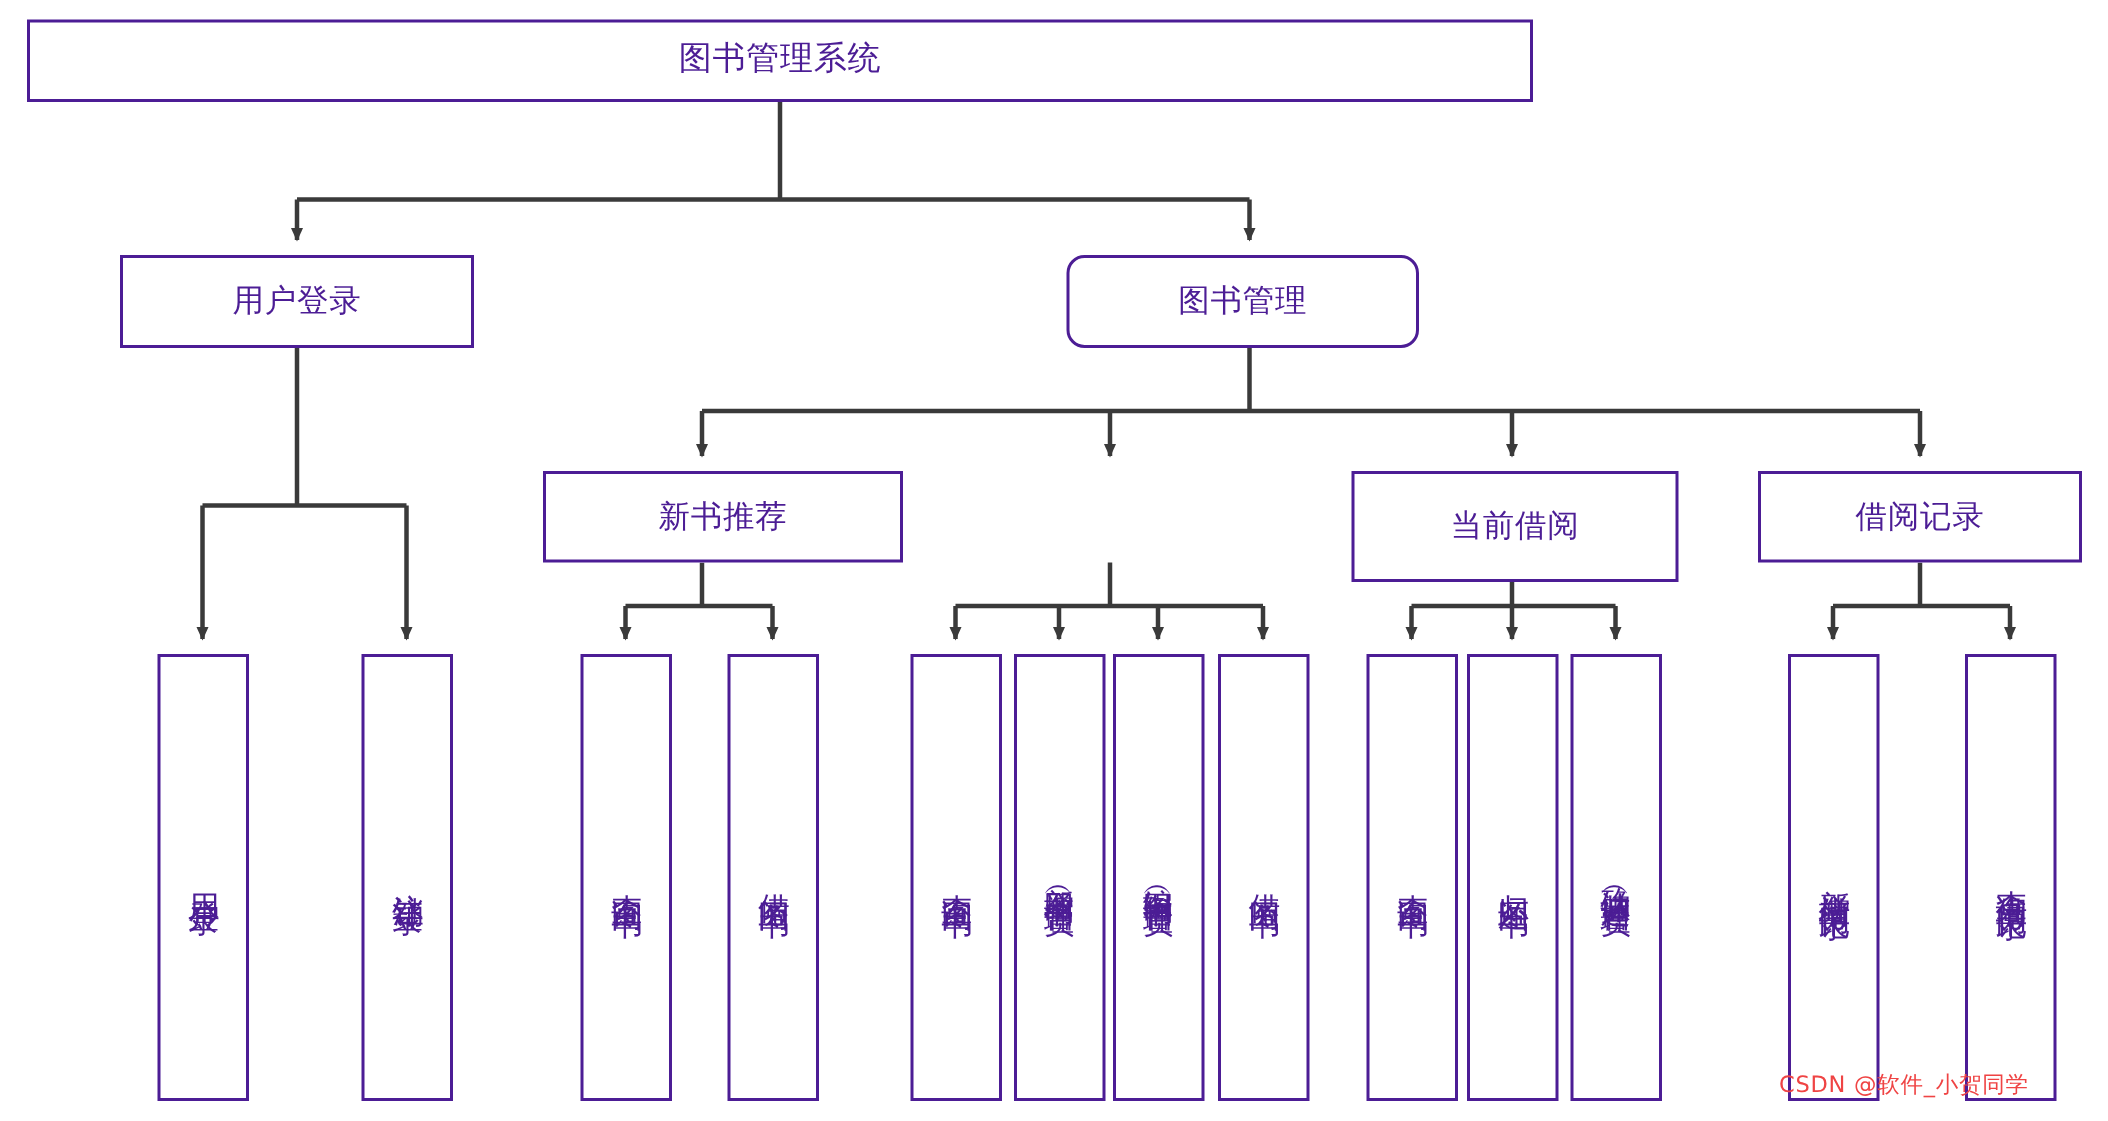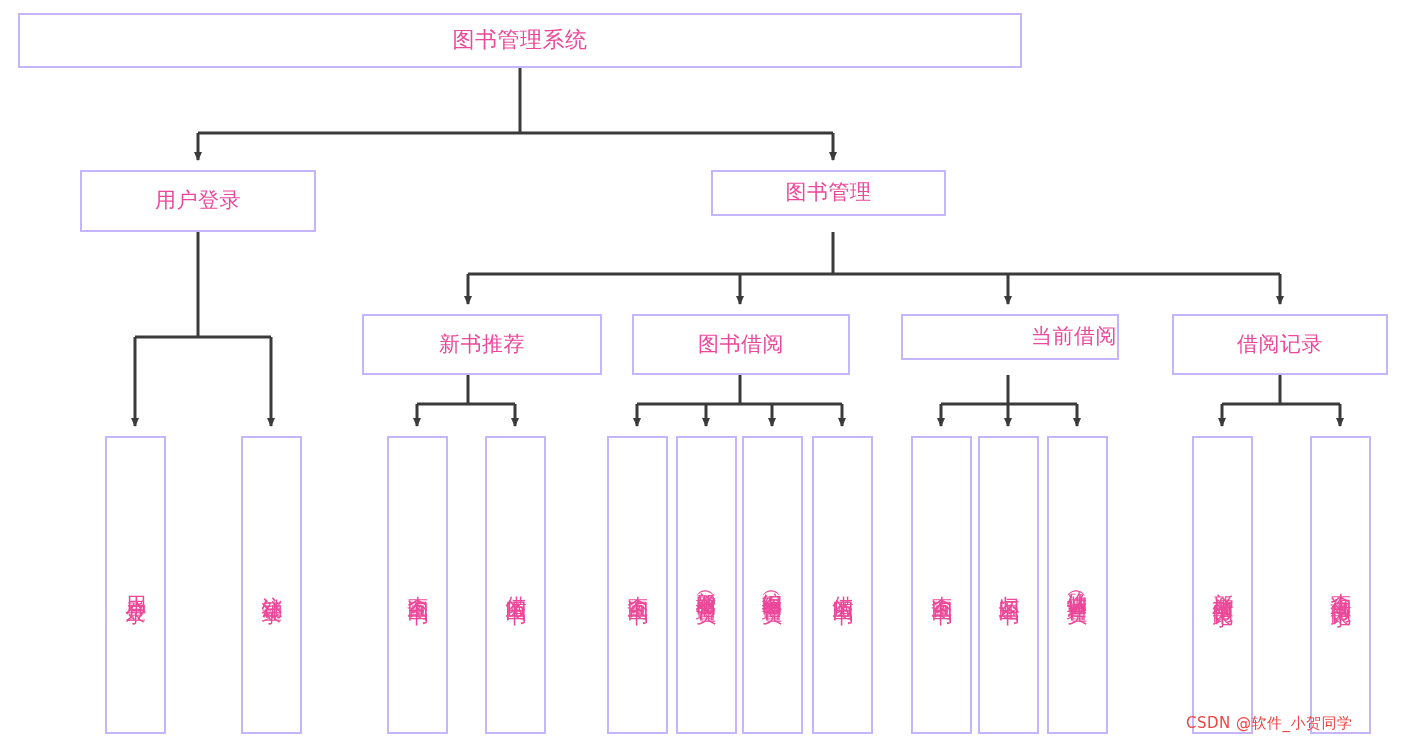--- a/index.html
+++ b/index.html
@@ -23,25 +23,25 @@
     left: 0;
     top: 0;
     width: 1405px;
     height: 747px;
     pointer-events: none;
   }
   .node {
     position: absolute;
     box-sizing: border-box;
     background: #ffffff;
-    border: 2px solid #c4b5fd;
+    border: 2px solid #4c1d95;
     display: flex;
     align-items: center;
     justify-content: center;
-    color: #ec4899;
+    color: #4c1d95;
     z-index: 2;
   }
   .node-label {
     display: block;
     text-align: center;
     line-height: 1.12;
     white-space: nowrap;
     letter-spacing: 0.5px;
   }
   
@@ -135,31 +135,28 @@
     </g>
   </svg>
 
   <div class="node horiz root" style="left:18px; top:13px; width:1004px; height:55px;">
     <span class="node-label">图书管理系统</span>
   </div>
 
   <div class="node horiz" style="left:80px; top:170px; width:236px; height:62px;">
     <span class="node-label">用户登录</span>
   </div>
-  <div class="node horiz" style="left:711px; top:170px; width:235px; height:46px;">
+  <div class="node horiz" style="left:711px; top:170px; width:235px; height:62px;border-radius:12px;">
     <span class="node-label">图书管理</span>
   </div>
 
   <div class="node horiz" style="left:362px; top:314px; width:240px; height:61px;">
     <span class="node-label">新书推荐</span>
   </div>
-  <div class="node horiz" style="left:632px; top:314px; width:218px; height:61px;">
-    <span class="node-label">图书借阅</span>
-  </div>
-  <div class="node horiz" style="left:901px; top:314px; width:218px; height:46px;justify-content:flex-end;">
+  <div class="node horiz" style="left:901px; top:314px; width:218px; height:74px;">
     <span class="node-label">当前借阅</span>
   </div>
   <div class="node horiz" style="left:1172px; top:314px; width:216px; height:61px;">
     <span class="node-label">借阅记录</span>
   </div>
 
   <div class="node vert" style="left:105px; top:436px; width:61px; height:298px;">
     <span class="node-label">用户登录</span>
   </div>
   <div class="node vert" style="left:241px; top:436px; width:61px; height:298px;">

